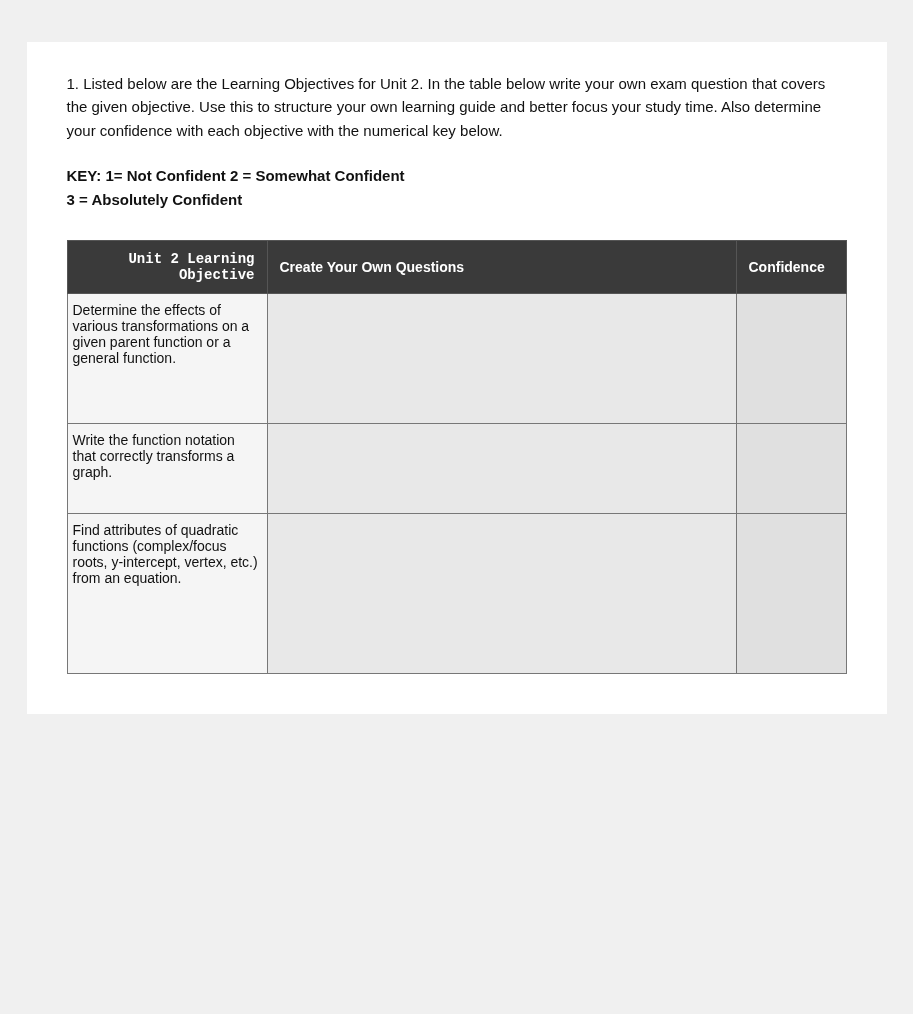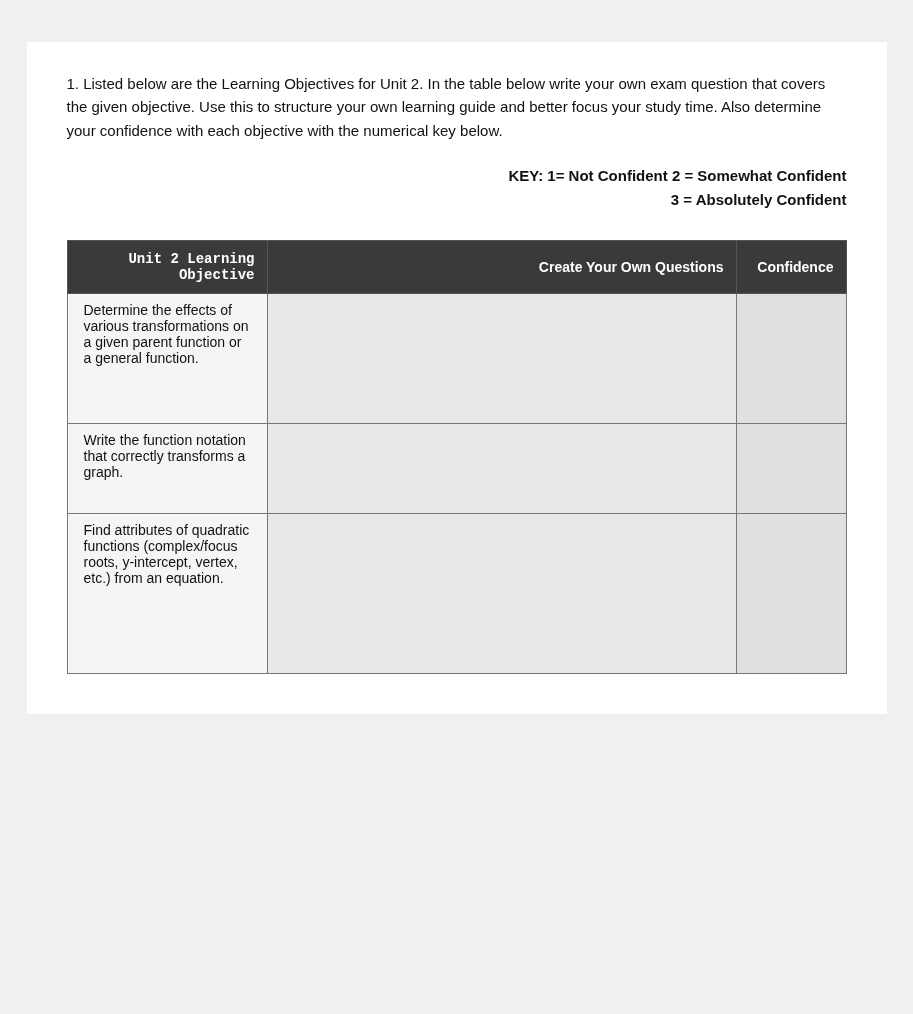--- a/index.html
+++ b/index.html
@@ -26,61 +26,61 @@
     }
 
     .instructions {
       font-size: 15px;
       line-height: 1.55;
       color: #111111;
       margin-bottom: 22px;
     }
 
     .key-section {
-      text-align: right;
+      text-align: left;
       margin-bottom: 28px;
       font-size: 15px;
       font-weight: bold;
       color: #111111;
       line-height: 1.6;
     }
 
     table {
       width: 100%;
       border-collapse: collapse;
       border: 1.5px solid #555555;
     }
 
     thead tr th {
       background-color: #3a3a3a;
       color: #ffffff;
       font-size: 14px;
       font-weight: bold;
       padding: 10px 12px;
-      text-align: right;
+      text-align: left;
       border: 1.5px solid #555555;
     }
 
     thead tr th:first-child {
       text-align: right;
       width: 200px;
       font-family: Liberation Mono, monospace;
     }
 
     thead tr th:nth-child(2) {
       width: auto;
     }
 
     thead tr th:last-child {
       width: 110px;
     }
 
     tbody tr td {
       border: 1.5px solid #777777;
-      padding: 8px 16px;
+      padding: 8px 5px;
       font-size: 14px;
       color: #111111;
       vertical-align: top;
       background-color: #f5f5f5;
     }
 
     tbody tr td:first-child {
       width: 200px;
       background-color: #f5f5f5;
     }

